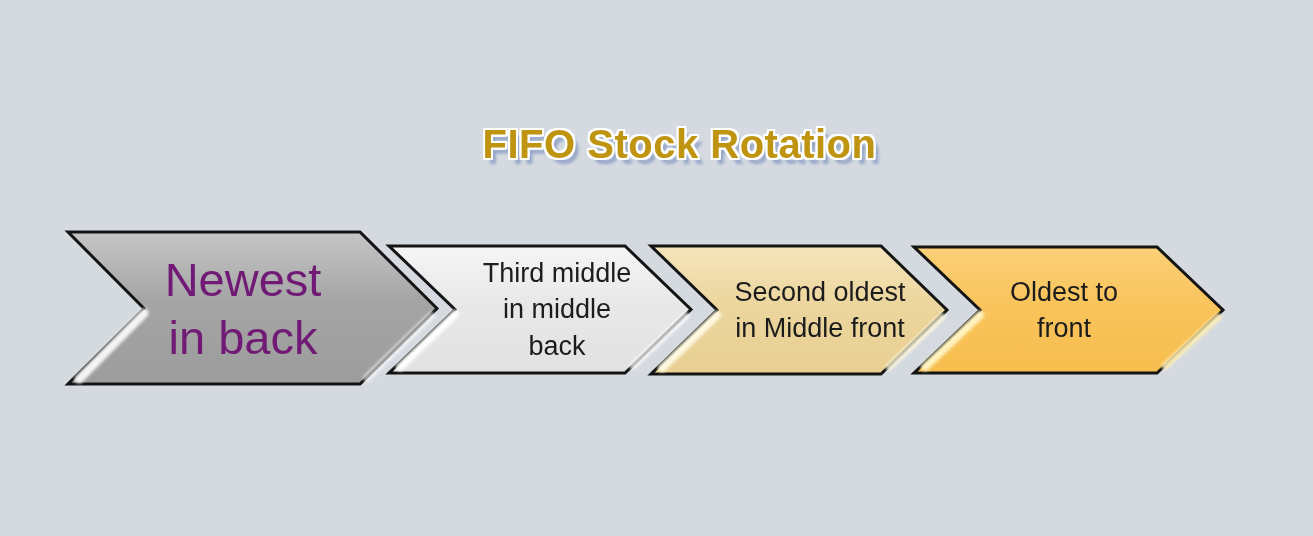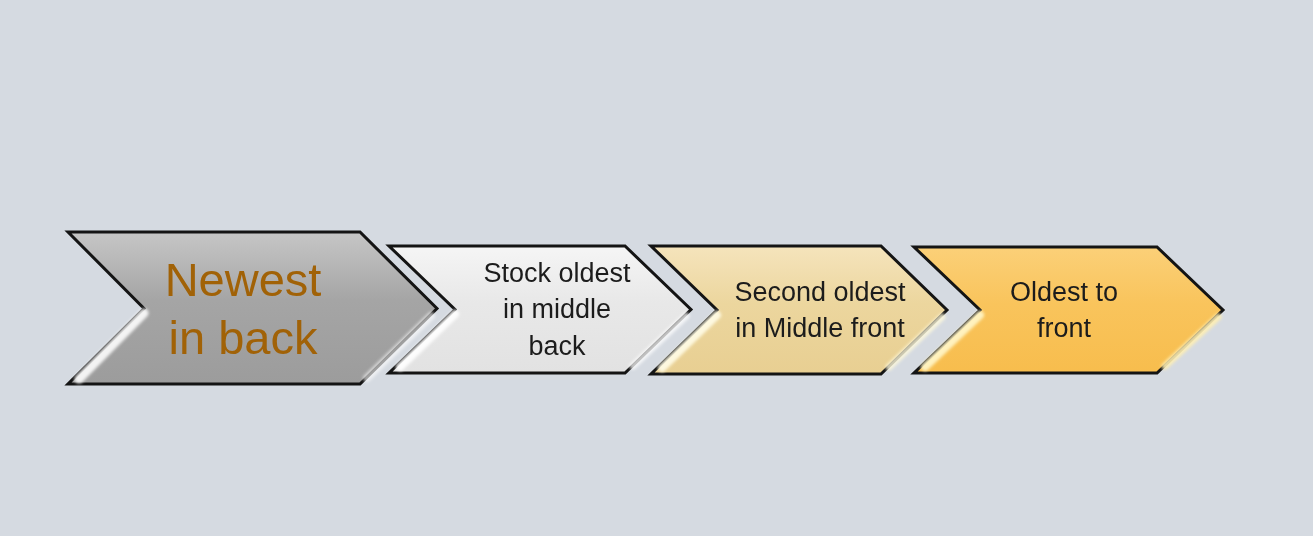--- a/index.html
+++ b/index.html
@@ -54,41 +54,42 @@
     display: flex;
     align-items: center;
     justify-content: center;
     text-align: center;
     pointer-events: none;
   }
   .step-label .label-text {
     display: inline-block;
   }
   .label-light {
-    color: #a16207;
+    color: #701a75;
   }
   .label-dark {
     color: #1c1c1c;
   }
   
   .step-1 { left: 63px; top: 228px; width: 378px; height: 161px; }
   .step-1 .step-label { left: 80px; width: 200px; font-size: 47px; line-height: 1.22; }
   
   .step-2 { left: 384px; top: 242px; width: 311px; height: 135px; }
   .step-2 .step-label { left: 88px; width: 170px; font-size: 27px; line-height: 1.35; }
   .step-3 { left: 646px; top: 242px; width: 305px; height: 136px; }
   .step-3 .step-label { left: 88px; width: 172px; font-size: 27px; line-height: 1.35; }
   .step-4 { left: 909px; top: 243px; width: 318px; height: 134px; }
   .step-4 .step-label { left: 80px; width: 150px; font-size: 27px; line-height: 1.35; }
 </style>
 </head>
 <body>
 
 <div class="canvas">
 
+  <div class="diagram-title">FIFO Stock Rotation</div>
 
   <div class="chevron step-1">
     <svg width="378" height="161" viewBox="-4 -4 378 161">
       <defs>
         <linearGradient id="grad1" x1="0" y1="0" x2="0" y2="1">
           <stop offset="0" stop-color="#c6c6c6"></stop>
           <stop offset="0.45" stop-color="#a5a5a5"></stop>
           <stop offset="1" stop-color="#9c9c9c"></stop>
         </linearGradient>
         <filter id="blur1" x="-30%" y="-30%" width="160%" height="160%">
@@ -117,21 +118,21 @@
         <filter id="blur2" x="-30%" y="-30%" width="160%" height="160%">
           <feGaussianBlur stdDeviation="1.5"></feGaussianBlur>
         </filter>
       </defs>
       <polygon points="1,0 237,0 303,63.5 237,127 1,127 67,63.5" fill="url(#grad2)" stroke="#141414" stroke-width="3" stroke-linejoin="miter"></polygon>
       <path d="M67,68 L12,121" stroke="rgba(255,255,255,0.92)" stroke-width="8" stroke-linecap="round" fill="none" filter="url(#blur2)"></path>
       <path d="M298,70 L245,120" stroke="rgba(255,255,255,0.75)" stroke-width="7" stroke-linecap="round" fill="none" filter="url(#blur2)"></path>
       <path d="M15,124 L85,124" stroke="rgba(255,255,255,0.35)" stroke-width="3" stroke-linecap="round" fill="none" filter="url(#blur2)"></path>
     </svg>
     <div class="step-label label-dark">
-      <span class="label-text">Stock oldest in middle back</span>
+      <span class="label-text">Third middle in middle back</span>
     </div>
   </div>
 
   <div class="chevron step-3">
     <svg width="305" height="136" viewBox="-4 -4 305 136">
       <defs>
         <linearGradient id="grad3" x1="0" y1="0" x2="0" y2="1">
           <stop offset="0" stop-color="#f5e4bc"></stop>
           <stop offset="0.45" stop-color="#ecd69e"></stop>
           <stop offset="1" stop-color="#e8cf92"></stop>

